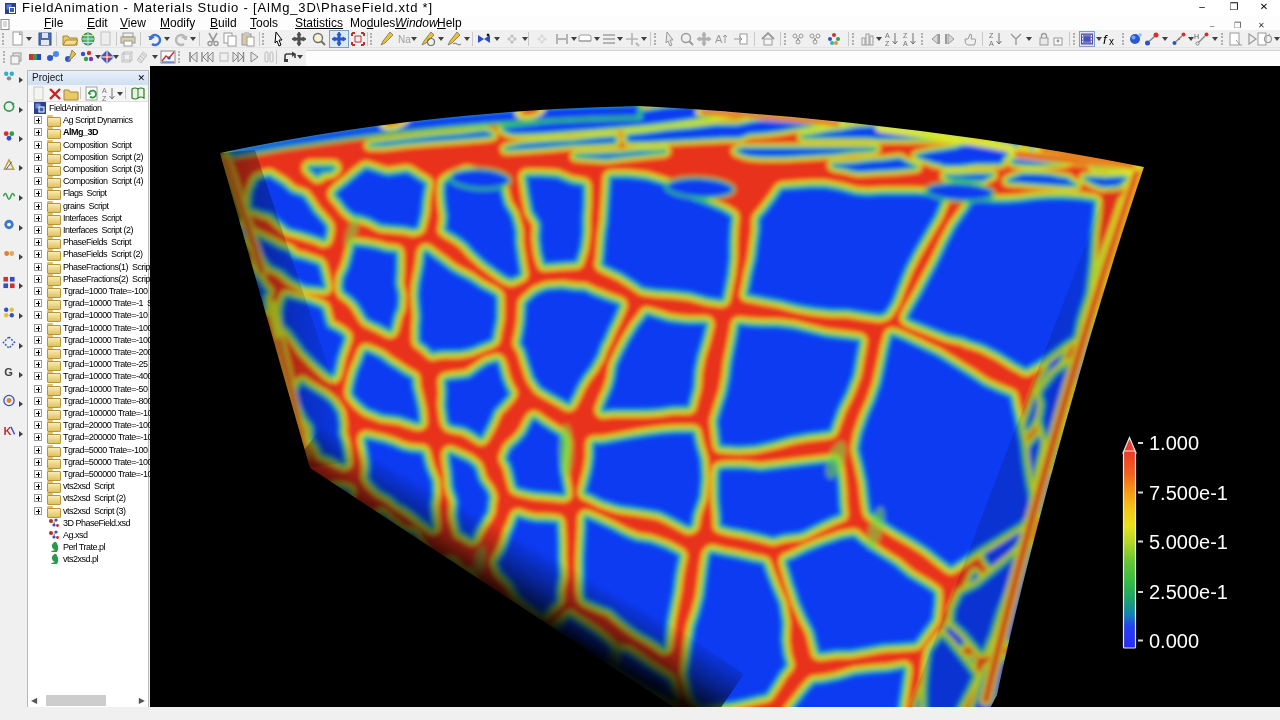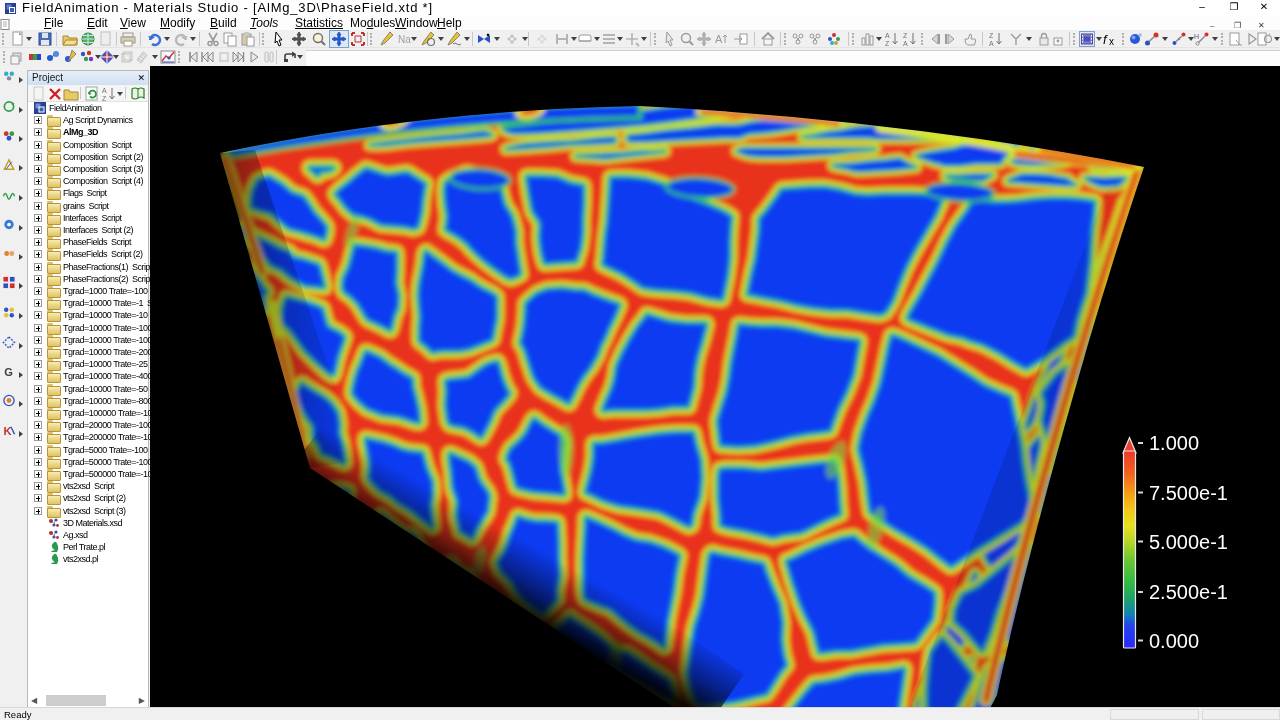--- a/index.html
+++ b/index.html
@@ -81,24 +81,24 @@
 <div id="menubar">
   <svg class="mi" style="left:14px;top:2px;" width="11" height="11" viewBox="0 0 11 11">
         <rect x="1" y="0.5" width="8" height="10" fill="#fff" stroke="#8a8a8a"></rect>
         <path d="M3,3 h4 M3,5 h4 M3,7 h4" stroke="#b0b0b0"></path>
       </svg>
   <span class="mi" style="left:44px;"><u>F</u>ile</span>
   <span class="mi" style="left:87px;"><u>E</u>dit</span>
   <span class="mi" style="left:120px;"><u>V</u>iew</span>
   <span class="mi" style="left:160px;"><u>M</u>odify</span>
   <span class="mi" style="left:210px;"><u>B</u>uild</span>
-  <span class="mi" style="left:250px;font-style:italic;"><u>T</u>ools</span>
+  <span class="mi" style="left:250px;"><u>T</u>ools</span>
   <span class="mi" style="left:295px;text-decoration:underline;"><u>S</u>tatistics</span>
   <span class="mi" style="left:350px;">Mo<u>d</u>ules</span>
-  <span class="mi" style="left:395px;"><u>W</u>indow</span>
+  <span class="mi" style="left:395px;font-style:italic;"><u>W</u>indow</span>
   <span class="mi" style="left:437px;"><u>H</u>elp</span>
   <span class="mi" style="left:1210px;top:5px;font-size:8px;color:#333;">–</span>
   <span class="mi" style="left:1234px;top:5px;font-size:8px;color:#333;">❐</span>
   <span class="mi" style="left:1258px;top:5px;font-size:8px;color:#333;">✕</span>
 </div>
 
 <div id="tb1">
       <span class="grip" style="left:2px;"></span>
       <svg class="ic" style="left:10px;top:1px;" width="16" height="16" viewBox="0 0 16 16">
         <rect x="3" y="1" width="9" height="13" fill="#fff" stroke="#9a9a9a"></rect>
@@ -741,21 +741,21 @@
           <span class="lbl" style="">vts2xsd&nbsp; Script (3)</span>
         </div>
         <div class="trow" style="top:414.8px;">
           <svg style="position:absolute;left:20px;top:0px;" width="12" height="12" viewBox="0 0 12 12">
             <circle cx="3" cy="4" r="2" fill="#c02828"></circle>
             <circle cx="8" cy="3" r="1.6" fill="#3050c0"></circle>
             <circle cx="6" cy="8" r="1.6" fill="#3050c0"></circle>
             <circle cx="9.5" cy="8.5" r="1.4" fill="#c02828"></circle>
             <path d="M4,5 L7,7 M7,4 L6,7" stroke="#888" stroke-width="0.8"></path>
           </svg>
-          <span class="lbl">3D Materials.xsd</span>
+          <span class="lbl">3D PhaseField.xsd</span>
         </div>
         <div class="trow" style="top:427.0px;">
           <svg style="position:absolute;left:20px;top:0px;" width="12" height="12" viewBox="0 0 12 12">
             <circle cx="3" cy="4" r="2" fill="#c02828"></circle>
             <circle cx="8" cy="3" r="1.6" fill="#3050c0"></circle>
             <circle cx="6" cy="8" r="1.6" fill="#3050c0"></circle>
             <circle cx="9.5" cy="8.5" r="1.4" fill="#c02828"></circle>
             <path d="M4,5 L7,7 M7,4 L6,7" stroke="#888" stroke-width="0.8"></path>
           </svg>
           <span class="lbl">Ag.xsd</span>
@@ -1219,19 +1219,14 @@
           <rect x="1138" y="540.5" width="5" height="2" fill="#d8d8d8"></rect>
           <text x="1149" y="548.5" font-size="20" fill="#ffffff" font-family="Liberation Sans, sans-serif">5.000e-1</text>
           <rect x="1138" y="591" width="5" height="2" fill="#d8d8d8"></rect>
           <text x="1149" y="599" font-size="20" fill="#ffffff" font-family="Liberation Sans, sans-serif">2.500e-1</text>
           <rect x="1138" y="639.5" width="5" height="2" fill="#d8d8d8"></rect>
           <text x="1149" y="647.5" font-size="20" fill="#ffffff" font-family="Liberation Sans, sans-serif">0.000</text>
         </g>
 </svg>
 </div>
 
-<div id="status">
-  <span class="rdy">Ready</span>
-  <span class="seg" style="left:1110px;width:89px;"></span>
-  <span class="seg" style="left:1202px;width:78px;"></span>
+
 </div>
 
-</div>
-
 </body></html>

